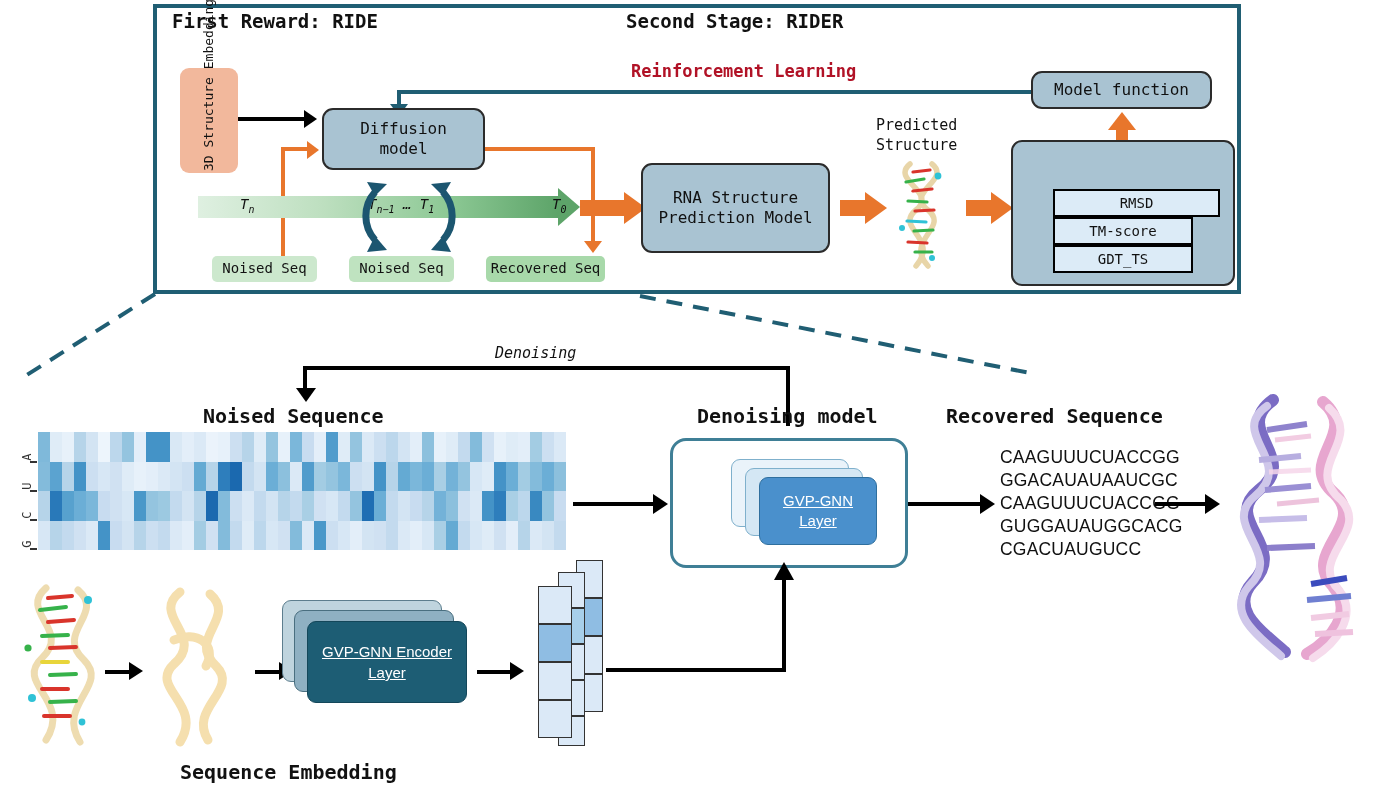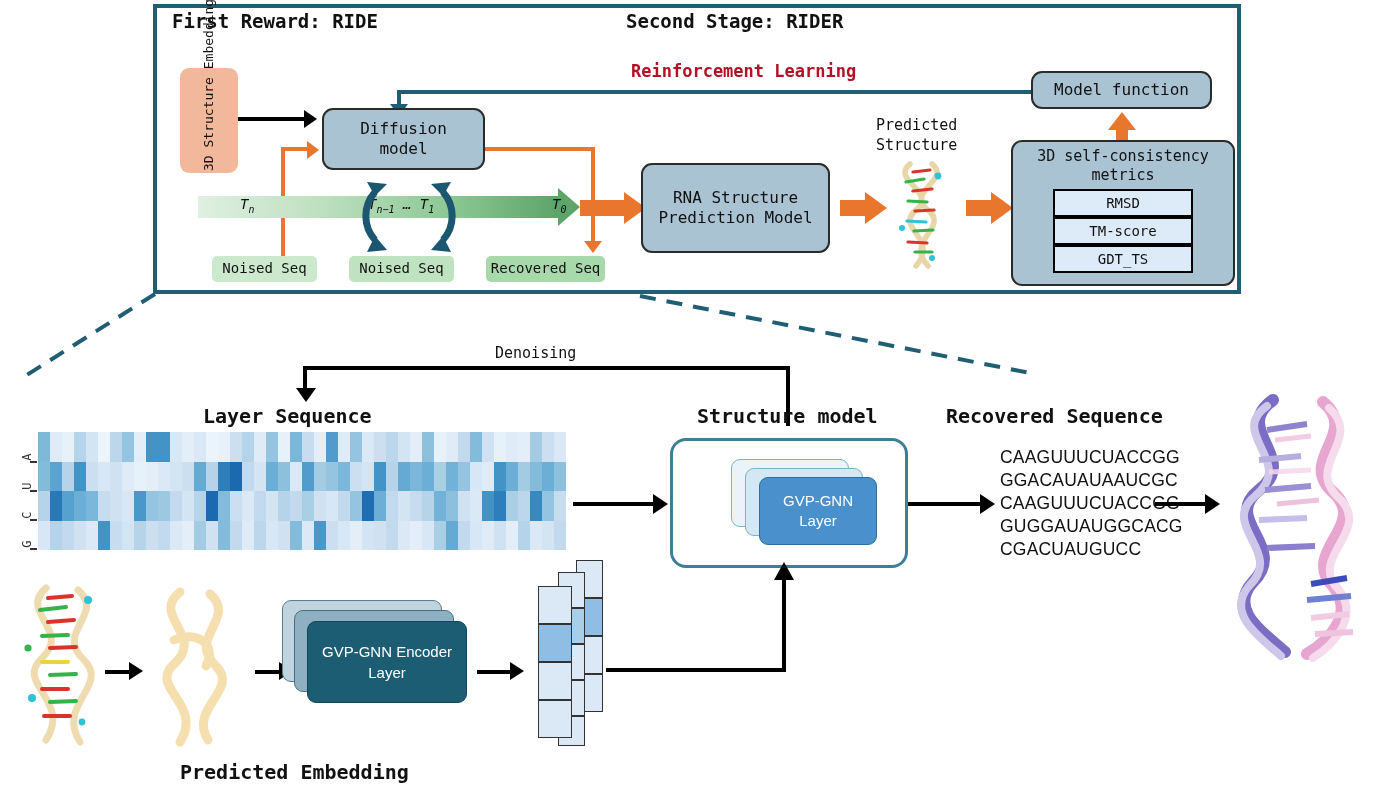--- a/index.html
+++ b/index.html
@@ -48,21 +48,21 @@
   .hm-cell{width:100%;height:100%;}
 
   .axlab{font-size:12px;color:#333;}
 
   .seqline{font-family:"Liberation Sans","DejaVu Sans",sans-serif;font-size:17.5px;
            color:#111;line-height:1.32;letter-spacing:0.2px;}
 
   .panel-title{font-weight:bold;font-size:20px;color:#111;}
 
   
-  .card{position:absolute;border-radius:9px;box-sizing:border-box;}
+  .card{position:absolute;border-radius:9px;box-sizing:border-box;text-decoration:underline;}
 </style>
 </head>
 <body>
 
 <div class="abs" id="ride-bg"></div>
 <div class="abs" id="top-frame"></div>
 
 <div class="abs mono stage-title" style="left:172px;top:10px;">First Reward: RIDE</div>
 <div class="abs mono stage-title" style="left:626px;top:10px;">Second Stage: RIDER</div>
 
@@ -155,44 +155,40 @@
 
 <div class="abs oline" style="left:966px;top:200px;width:25px;height:16px;"></div>
 <div class="abs" style="left:991px;top:192px;width:0;height:0;border-top:16px solid transparent;border-bottom:16px solid transparent;border-left:22px solid #e8762c;"></div>
 
 <div class="abs node steel mono" style="left:1031px;top:71px;width:181px;height:38px;font-size:16px;">Model function</div>
 
 <div class="abs oline" style="left:1116px;top:128px;width:12px;height:22px;"></div>
 <div class="abs tri-u" style="left:1108px;top:112px;border-bottom:18px solid #e8762c;border-left:14px solid transparent;border-right:14px solid transparent;"></div>
 
 <div class="abs steel" style="left:1011px;top:140px;width:220px;height:142px;border-radius:11px;">
-  <div class="abs mono" style="left:0;top:5px;width:220px;text-align:center;font-size:15px;color:#111;line-height:1.25;">
-    <div>3D self-consistency</div>
-    <div>metrics</div>
-  </div>
-  <div class="abs metric mono" style="left:40px;top:47px;width:140px;height:28px;">RMSD</div>
+  <div class="abs metric mono" style="left:40px;top:47px;width:167px;height:28px;">RMSD</div>
   <div class="abs metric mono" style="left:40px;top:75px;width:140px;height:28px;">TM-score</div>
   <div class="abs metric mono" style="left:40px;top:103px;width:140px;height:28px;">GDT_TS</div>
 </div>
 
 <svg class="abs" style="left:0;top:290px;" width="1376" height="110" viewBox="0 0 1376 110">
   <line x1="155" y1="4" x2="22" y2="88" stroke="#205e73" stroke-width="4" stroke-dasharray="16,11"></line>
   <line x1="640" y1="6" x2="1030" y2="83" stroke="#205e73" stroke-width="4" stroke-dasharray="16,11"></line>
 </svg>
 
-<div class="abs mono" style="left:495px;top:344px;font-size:15px;color:#111;">Denoising</div>
+<div class="abs mono" style="left:495px;top:344px;font-size:15px;color:#111;font-style:italic;">Denoising</div>
 <div class="abs hline" style="left:303px;top:366px;width:486px;height:3.5px;"></div>
 <div class="abs vline" style="left:786px;top:366px;width:3.5px;height:60px;"></div>
 <div class="abs vline" style="left:303px;top:366px;width:3.5px;height:24px;"></div>
 <div class="abs tri-d" style="left:296px;top:388px;border-top:14px solid #000;border-left:10px solid transparent;border-right:10px solid transparent;"></div>
 
-<div class="abs mono panel-title" style="left:203px;top:404px;">Layer Sequence</div>
-<div class="abs mono panel-title" style="left:697px;top:404px;">Structure model</div>
+<div class="abs mono panel-title" style="left:203px;top:404px;">Noised Sequence</div>
+<div class="abs mono panel-title" style="left:697px;top:404px;">Denoising model</div>
 <div class="abs mono panel-title" style="left:946px;top:404px;">Recovered Sequence</div>
-<div class="abs mono panel-title" style="left:180px;top:760px;">Predicted Embedding</div>
+<div class="abs mono panel-title" style="left:180px;top:760px;">Sequence Embedding</div>
 
 <div class="abs mono axlab rot" style="left:13px;top:450px;width:28px;text-align:center;">A</div>
 <div class="abs mono axlab rot" style="left:13px;top:479px;width:28px;text-align:center;">U</div>
 <div class="abs mono axlab rot" style="left:13px;top:508px;width:28px;text-align:center;">C</div>
 <div class="abs mono axlab rot" style="left:13px;top:537px;width:28px;text-align:center;">G</div>
 <div class="abs" style="left:30px;top:461px;width:7px;height:2px;background:#333;"></div>
 <div class="abs" style="left:30px;top:490px;width:7px;height:2px;background:#333;"></div>
 <div class="abs" style="left:30px;top:519px;width:7px;height:2px;background:#333;"></div>
 <div class="abs" style="left:30px;top:548px;width:7px;height:2px;background:#333;"></div>
 

